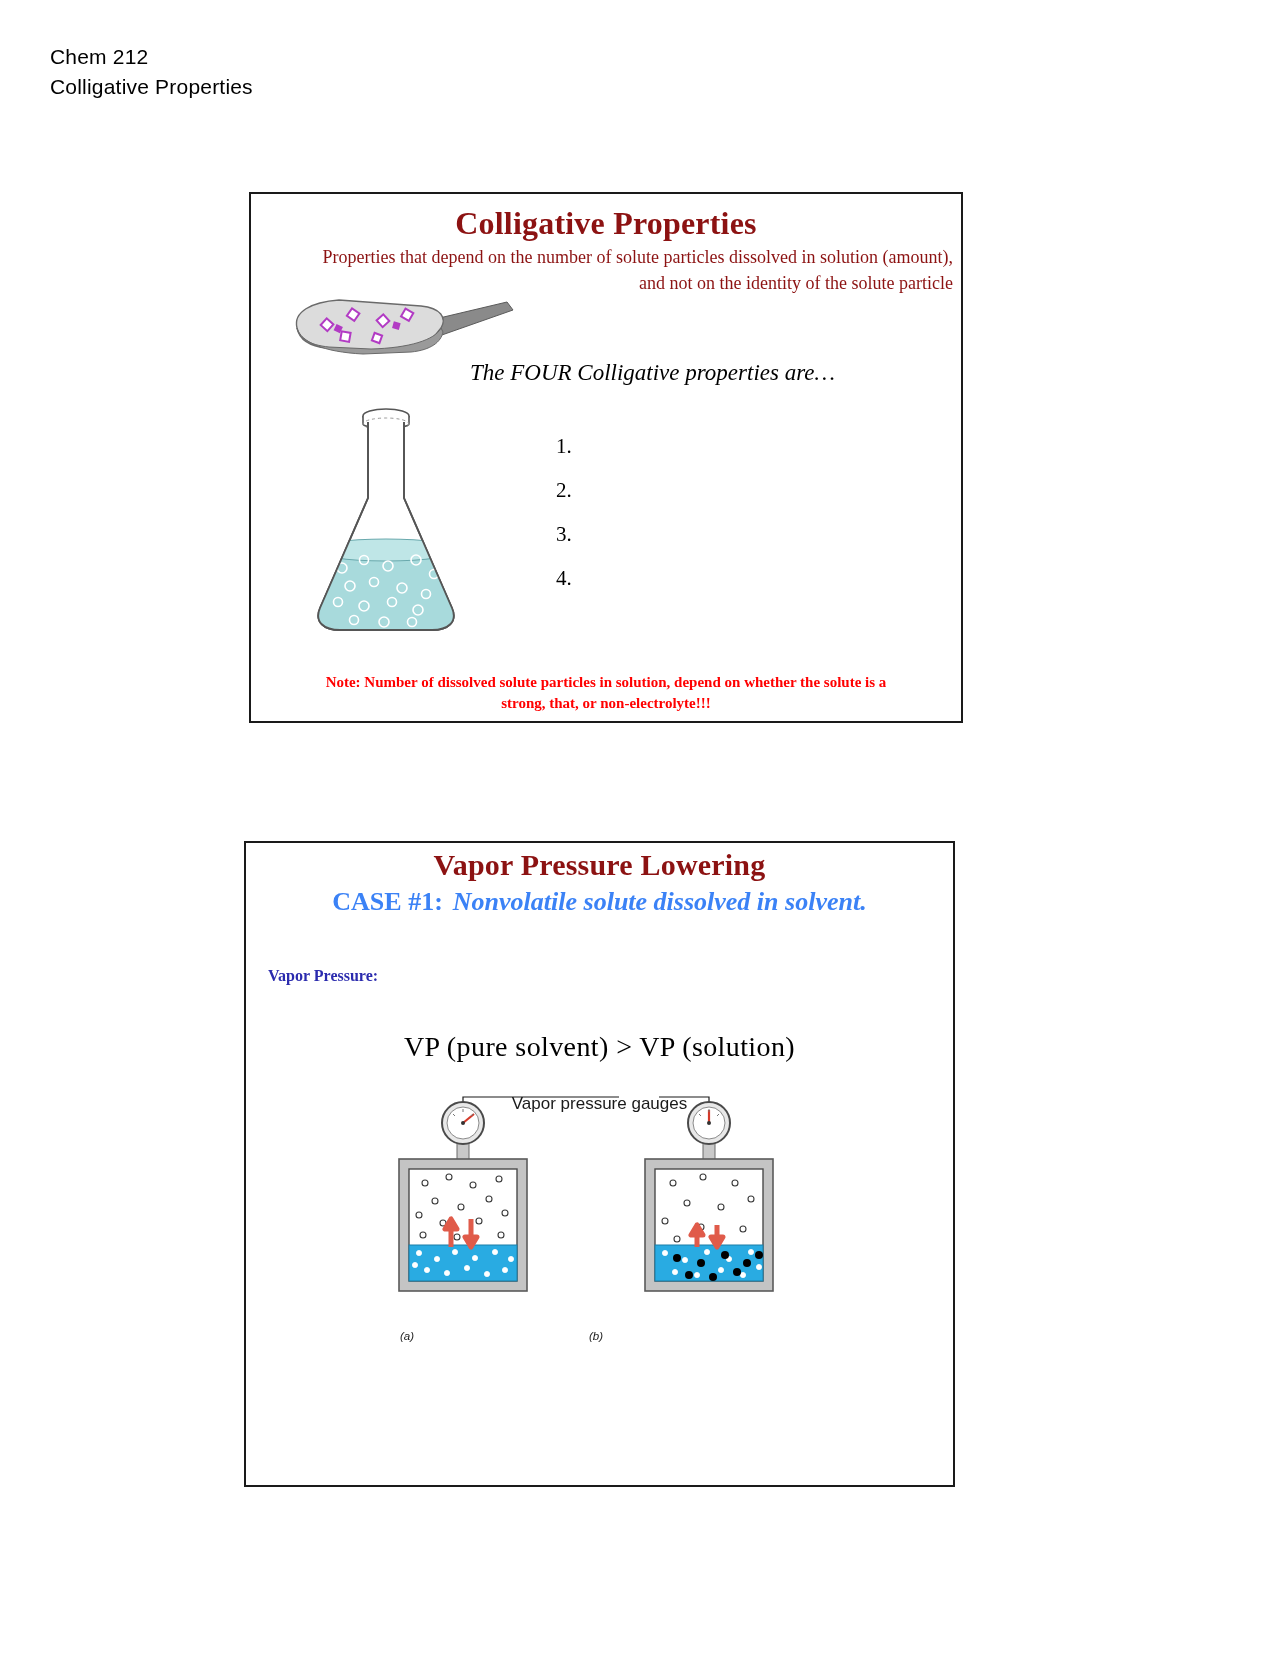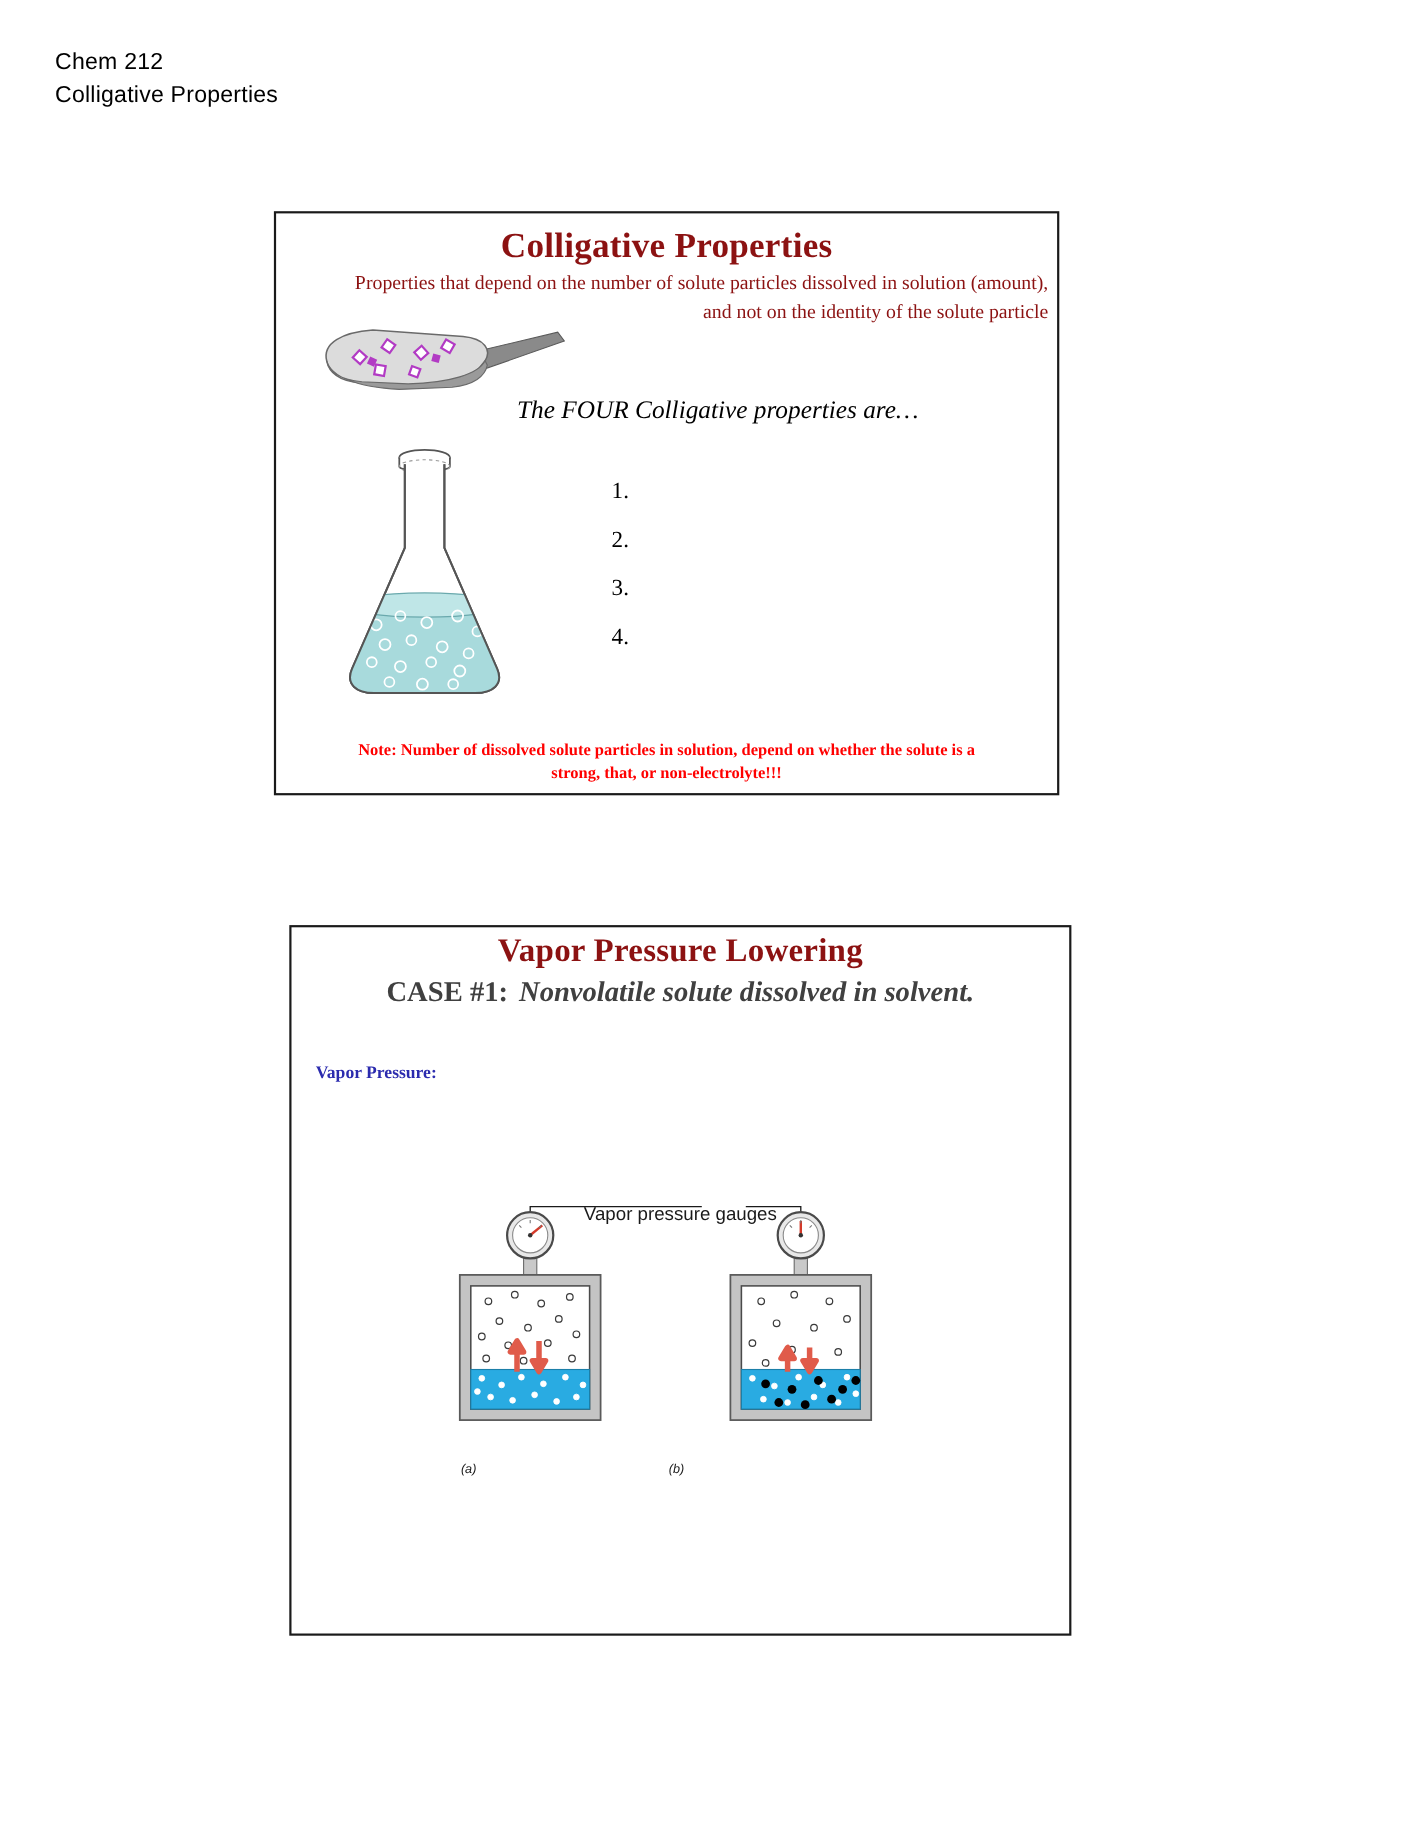--- a/index.html
+++ b/index.html
@@ -35,21 +35,21 @@
     background: #ffffff;
     box-sizing: border-box;
   }
   #slide-1 {
     left: 249px;
     top: 192px;
     width: 714px;
     height: 531px;
   }
   #slide-2 {
-    left: 263px;
+    left: 244px;
     top: 841px;
     width: 711px;
     height: 646px;
   }
 
   .slide-title {
     position: absolute;
     left: 0; right: 0;
     text-align: center;
     color: #8C1212;
@@ -67,21 +67,21 @@
     font-size: 18px;
     line-height: 1.45;
   }
   #s1-sub { top: 50px; }
 
   #s2-case {
     position: absolute;
     top: 44px;
     left: 0; right: 0;
     text-align: center;
-    color: #404040;
+    color: #3b82f6;
     font-size: 26px;
     font-weight: bold;
   }
   #s2-case .case-label { font-style: normal; }
   #s2-case .case-text { font-style: italic; margin-left: 10px; }
 
   #s2-vplabel {
     position: absolute;
     top: 84px;
     left: 22px;
@@ -260,20 +260,21 @@
 <div class="slide" id="slide-2">
 
   <div class="slide-title" id="s2-title">Vapor Pressure Lowering</div>
 
   <div id="s2-case">
     <span class="case-label">CASE #1:</span><span class="case-text">Nonvolatile solute dissolved in solvent.</span>
   </div>
 
   <div id="s2-vplabel">Vapor Pressure:</div>
 
+  <div id="s2-equation">VP  (pure solvent)   &gt;  VP  (solution)</div>
 
   <div class="gauge-caption">
     <span>Vapor pressure gauges</span>
   </div>
 
   <div class="vp-diagram">
     <svg width="420" height="245" viewBox="0 0 420 245" xmlns="http://www.w3.org/2000/svg">
 
       <path d="M72 8 L72 2 L228 2" fill="none" stroke="#1a1a1a" stroke-width="1.2"></path>
       <path d="M318 8 L318 2 L268 2" fill="none" stroke="#1a1a1a" stroke-width="1.2"></path>

